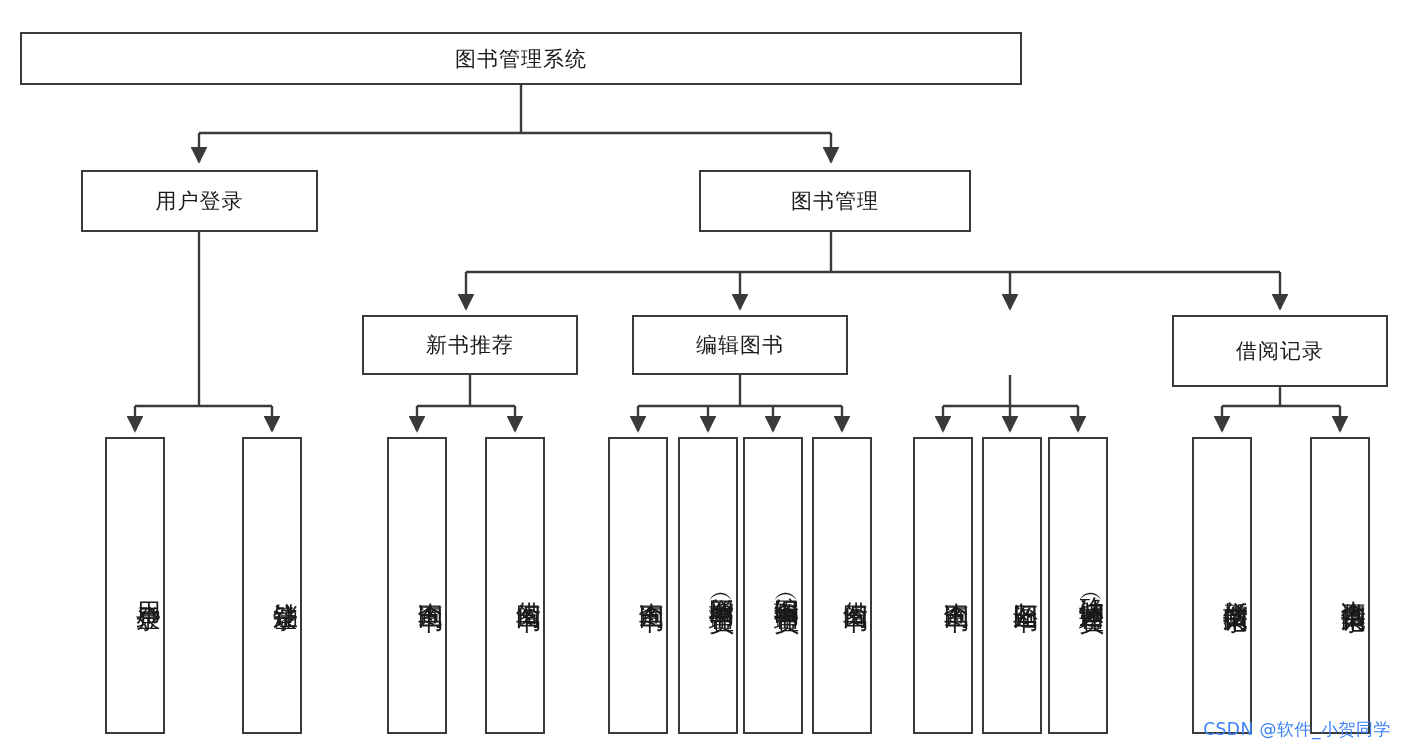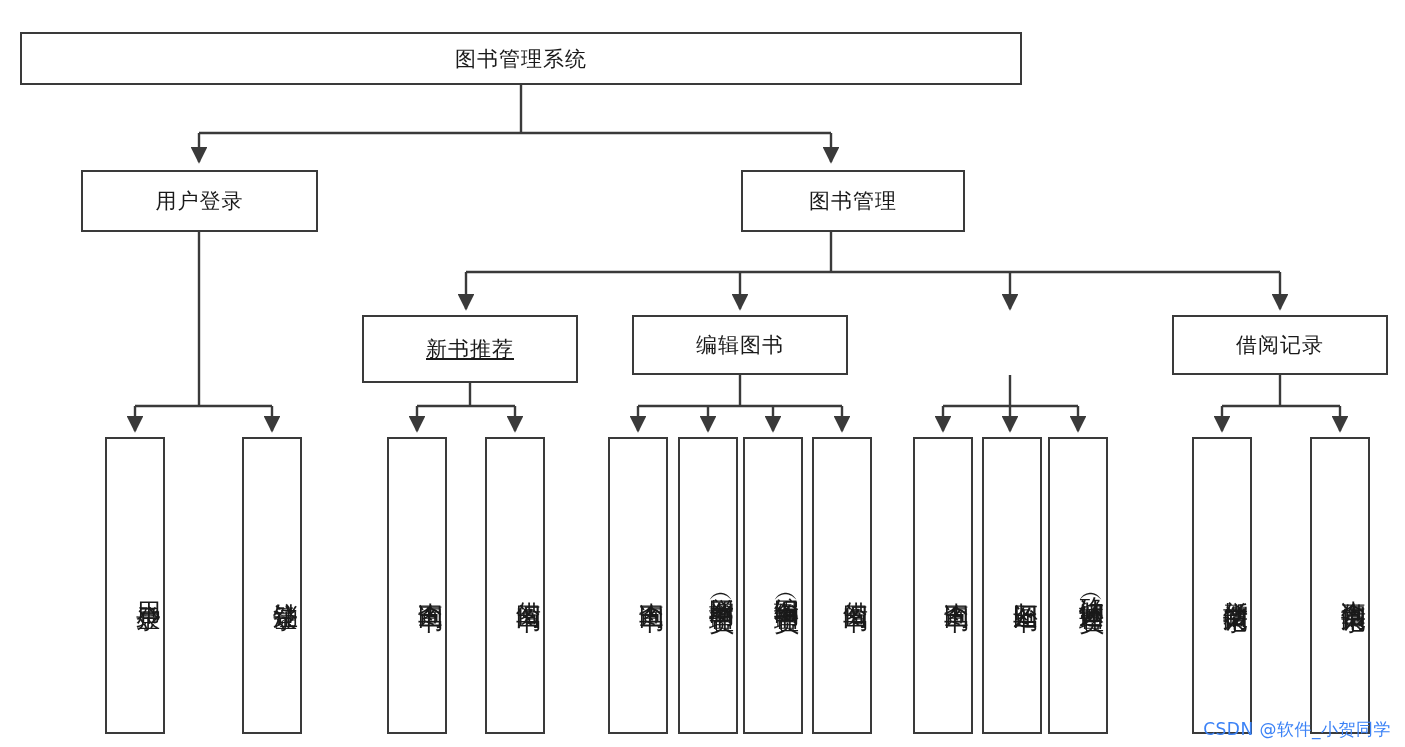--- a/index.html
+++ b/index.html
@@ -121,31 +121,31 @@
     </g>
   </svg>
 
   <div class="node node-h" style="left:20px; top:13px; width:1002px; height:53px;margin-top:19px;">
     <span>图书管理系统</span>
   </div>
 
   <div class="node node-h" style="left:81px; top:170px; width:237px; height:62px;">
     <span>用户登录</span>
   </div>
-  <div class="node node-h" style="left:741px; top:170px; width:224px; height:62px;font-family:Liberation Serif, serif;">
+  <div class="node node-h" style="left:699px; top:170px; width:272px; height:62px;font-family:Liberation Serif, serif;">
     <span>图书管理</span>
   </div>
 
-  <div class="node node-h" style="left:362px; top:315px; width:216px; height:68px;text-decoration:underline;">
+  <div class="node node-h" style="left:362px; top:315px; width:216px; height:60px;">
     <span>新书推荐</span>
   </div>
   <div class="node node-h" style="left:632px; top:315px; width:216px; height:60px;">
     <span>编辑图书</span>
   </div>
-  <div class="node node-h" style="left:1172px; top:315px; width:216px; height:60px;">
+  <div class="node node-h" style="left:1172px; top:315px; width:216px; height:72px;">
     <span>借阅记录</span>
   </div>
 
   <div class="node node-v" style="left:105px; top:437px; width:60px; height:297px;">
     <span>用户登录</span>
   </div>
   <div class="node node-v" style="left:242px; top:437px; width:60px; height:297px;">
     <span>注销登录</span>
   </div>
 

